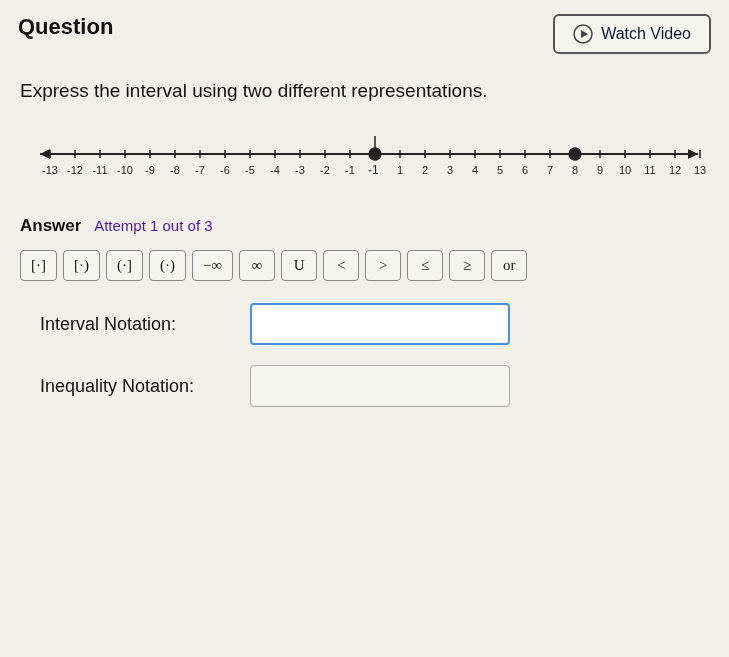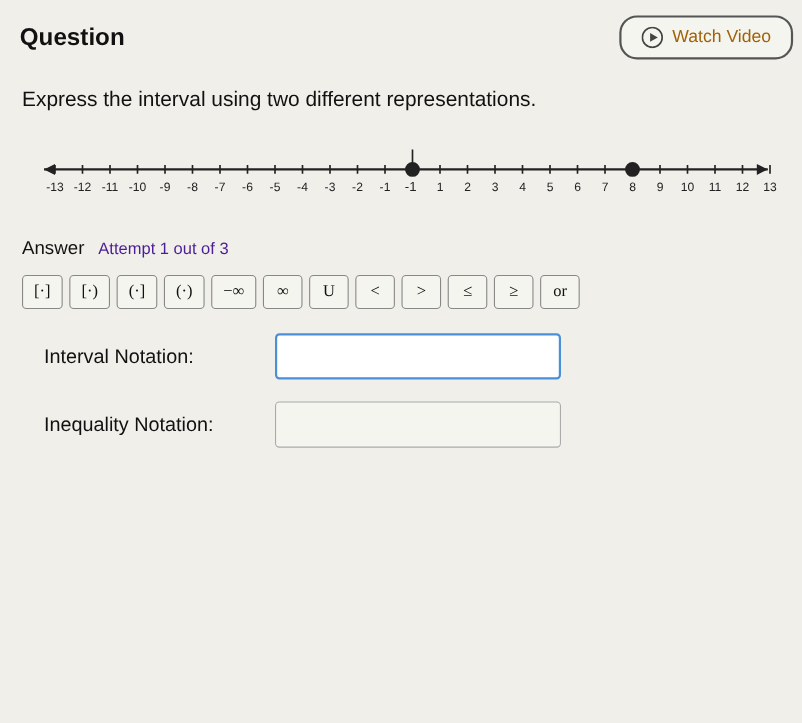--- a/index.html
+++ b/index.html
@@ -13,41 +13,40 @@
     .page {
       width: 729px;
       min-height: 657px;
       background: #f0efea;
       padding: 0;
       position: relative;
     }
     
     .header {
       display: flex;
-      align-items: center;
       justify-content: space-between;
-      padding: 14px 8px 10px 18px;
+      padding: 14px 18px 10px 18px;
       border-bottom: none;
     }
     .header-title {
       font-size: 22px;
       font-weight: bold;
       color: #111;
       font-family: Arial, sans-serif;
     }
     .watch-video-btn {
       display: flex;
       align-items: center;
       gap: 8px;
       border: 2px solid #555;
-      border-radius: 16px;
+      border-radius: 6px;
       padding: 8px 18px;
       background: #f5f5f0;
       font-size: 16px;
-      color: #a16207;
+      color: #0f172a;
       cursor: pointer;
       font-family: Arial, sans-serif;
     }
     .play-icon {
       width: 20px;
       height: 20px;
       display: inline-flex;
       align-items: center;
       justify-content: center;
     }
@@ -70,21 +69,21 @@
       display: block;
     }
     
     .answer-header {
       font-size: 17px;
       color: #111;
       margin-bottom: 14px;
       font-family: Arial, sans-serif;
     }
     .answer-header strong {
-      font-weight: normal;
+      font-weight: bold;
     }
     .answer-header span {
       font-weight: normal;
       font-size: 15px;
       margin-left: 8px;
       color: #4c1d95;
     }
     
     .symbol-buttons {
       display: flex;

